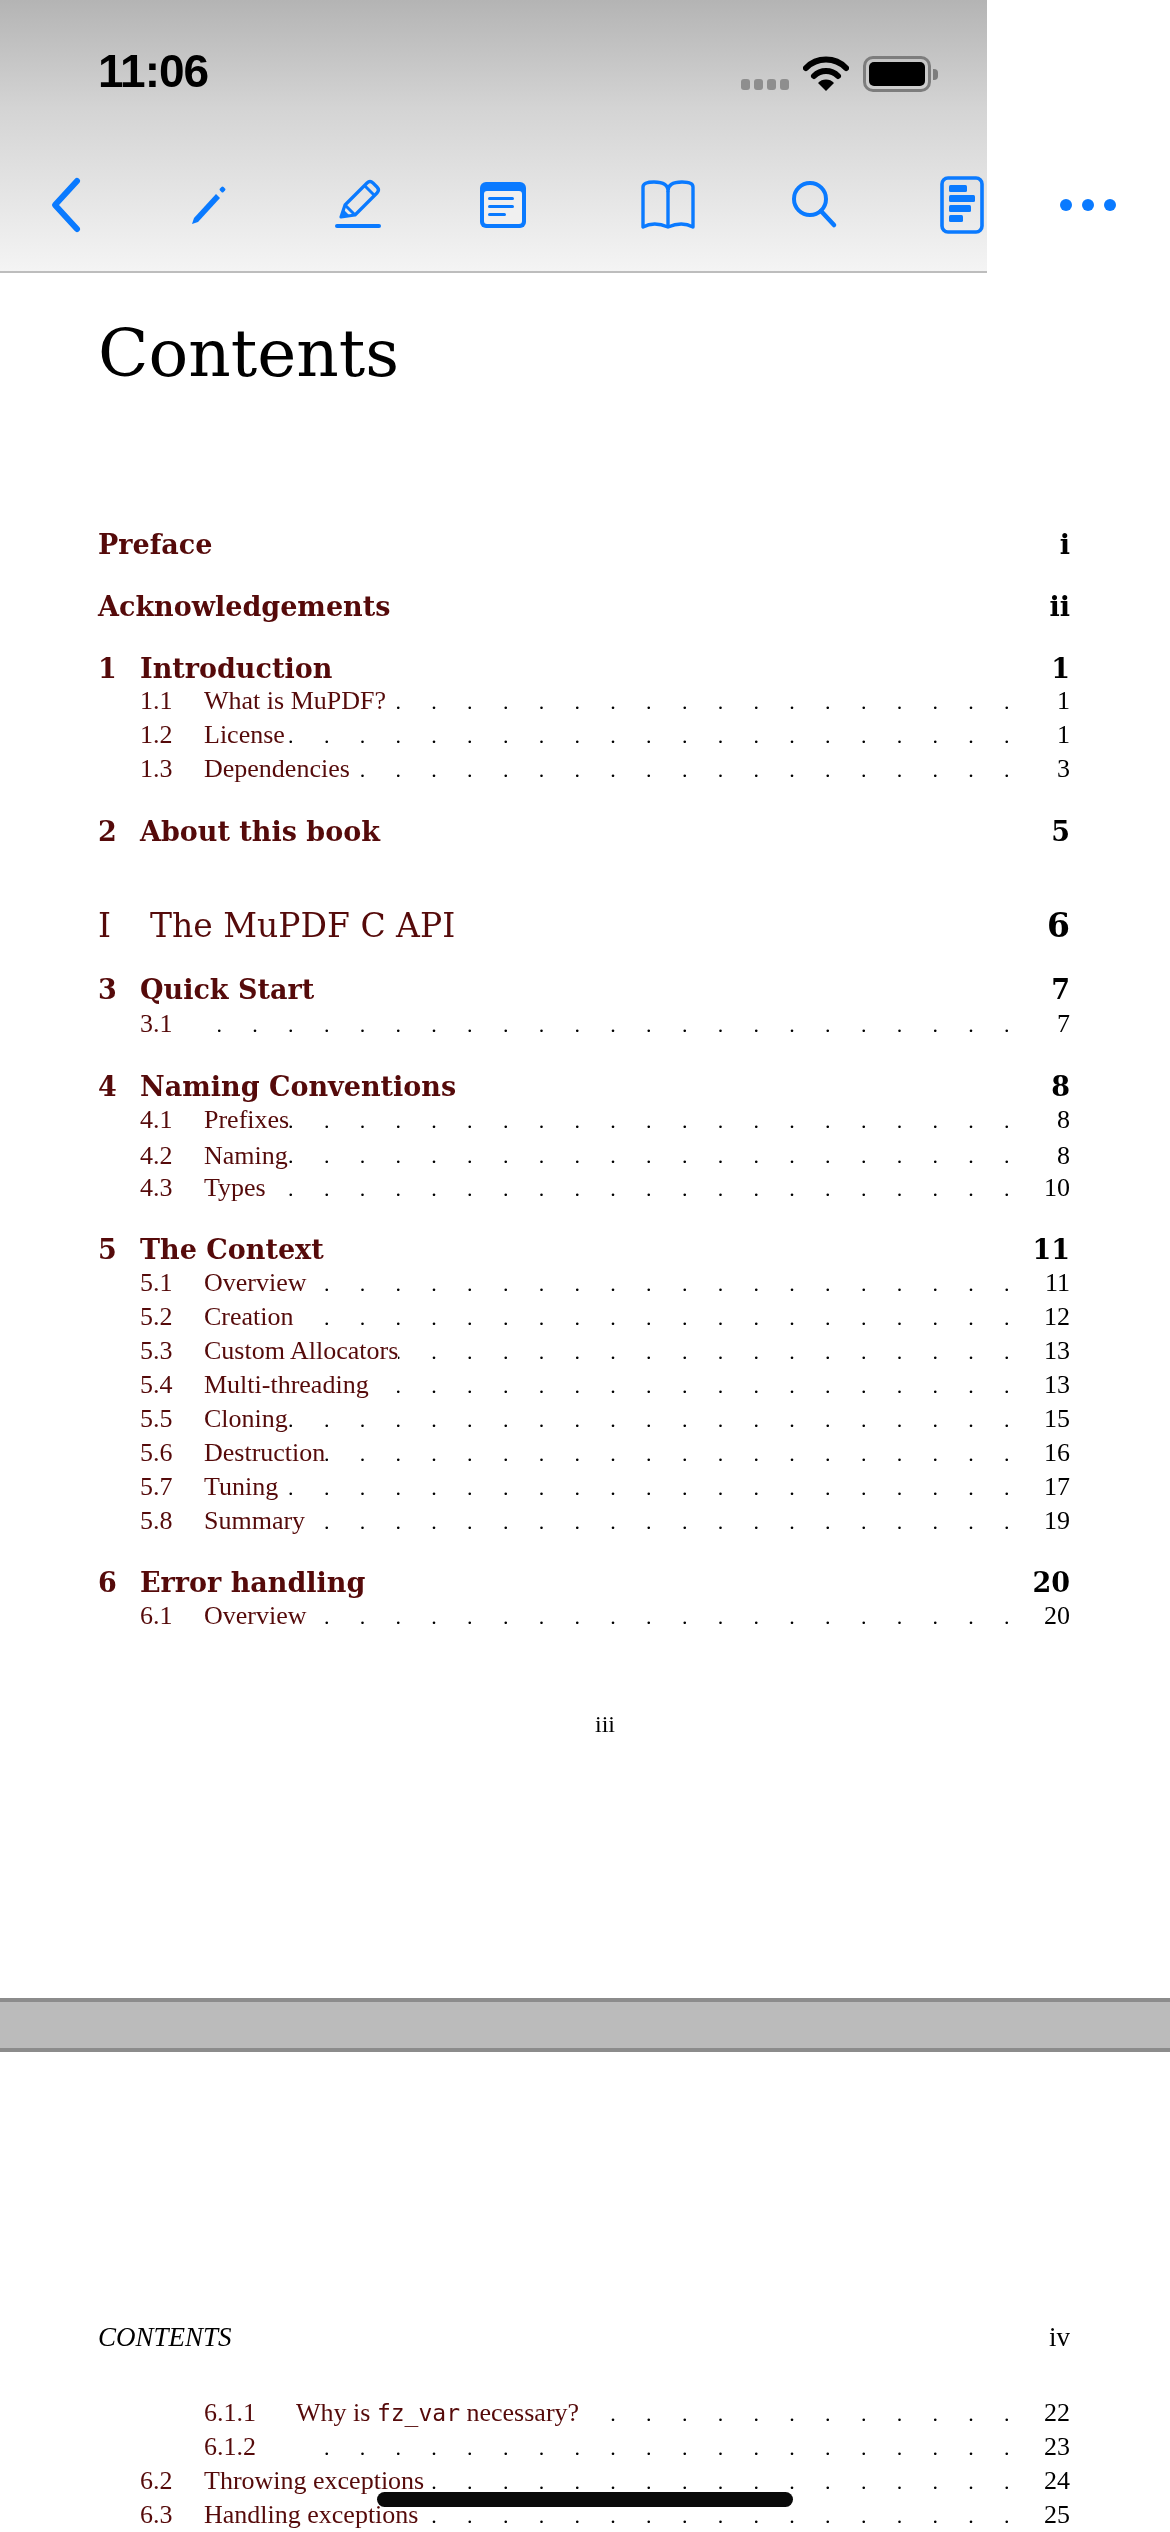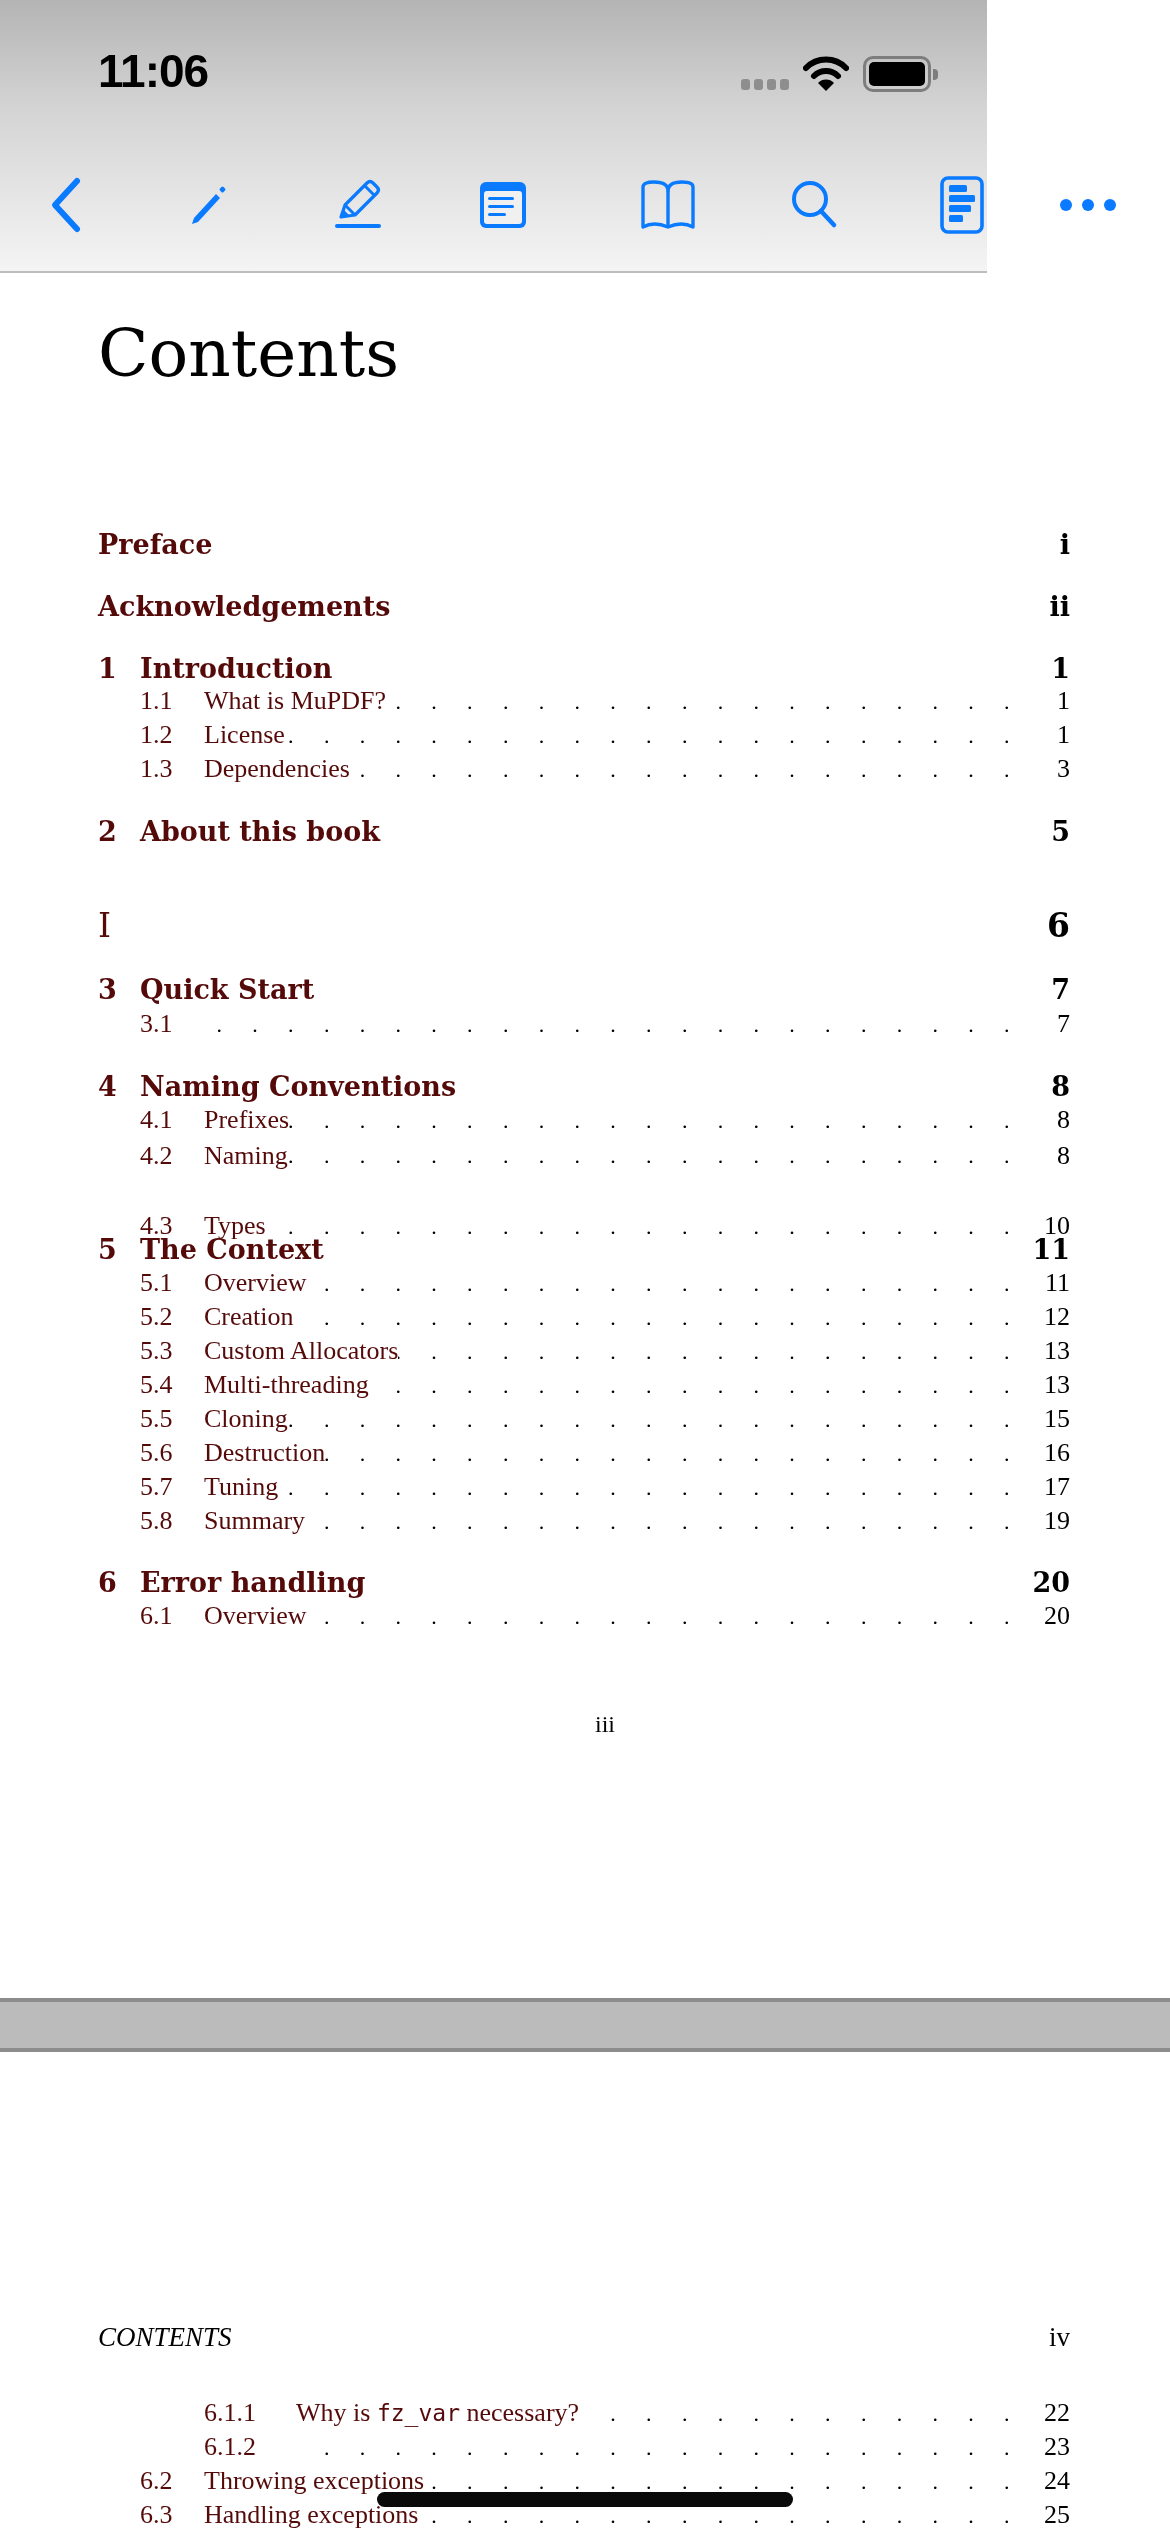--- a/index.html
+++ b/index.html
@@ -191,20 +191,21 @@
         <span class="pg">3</span>
       </div>
       <div class="toc-row lvl-chap" style="top: 541px;">
         <span class="num">2</span>
         <span class="title">About this book</span>
         <span class="spacer"></span>
         <span class="pg">5</span>
       </div>
       <div class="toc-row lvl-part" style="top: 631px;">
         <span class="num">I</span>
+        <span class="title">The MuPDF C API</span>
         <span class="spacer"></span>
         <span class="pg">6</span>
       </div>
       <div class="toc-row lvl-chap" style="top: 699px;">
         <span class="num">3</span>
         <span class="title">Quick Start</span>
         <span class="spacer"></span>
         <span class="pg">7</span>
       </div>
       <div class="toc-row lvl-sec" style="top: 734px;">
@@ -223,21 +224,21 @@
         <span class="title">Prefixes</span>
         <span class="dots">. . . . . . . . . . . . . . . . . . . . . . . . . . . . . . . . . . . . . . . . . . . . . . . . . . . . . . . . . . . . . . . . . . . . . . . . . . . . . . . . </span>
         <span class="pg">8</span>
       </div>
       <div class="toc-row lvl-sec" style="top: 864px; align-items: center;">
         <span class="num">4.2</span>
         <span class="title">Naming</span>
         <span class="dots">. . . . . . . . . . . . . . . . . . . . . . . . . . . . . . . . . . . . . . . . . . . . . . . . . . . . . . . . . . . . . . . . . . . . . . . . . . . . . . . . </span>
         <span class="pg">8</span>
       </div>
-      <div class="toc-row lvl-sec" style="top: 898px; margin-top: 38px;">
+      <div class="toc-row lvl-sec" style="top: 898px;">
         <span class="num">4.3</span>
         <span class="title">Types</span>
         <span class="dots">. . . . . . . . . . . . . . . . . . . . . . . . . . . . . . . . . . . . . . . . . . . . . . . . . . . . . . . . . . . . . . . . . . . . . . . . . . . . . . . . </span>
         <span class="pg">10</span>
       </div>
       <div class="toc-row lvl-chap" style="top: 959px;">
         <span class="num">5</span>
         <span class="title">The Context</span>
         <span class="spacer"></span>
         <span class="pg">11</span>

